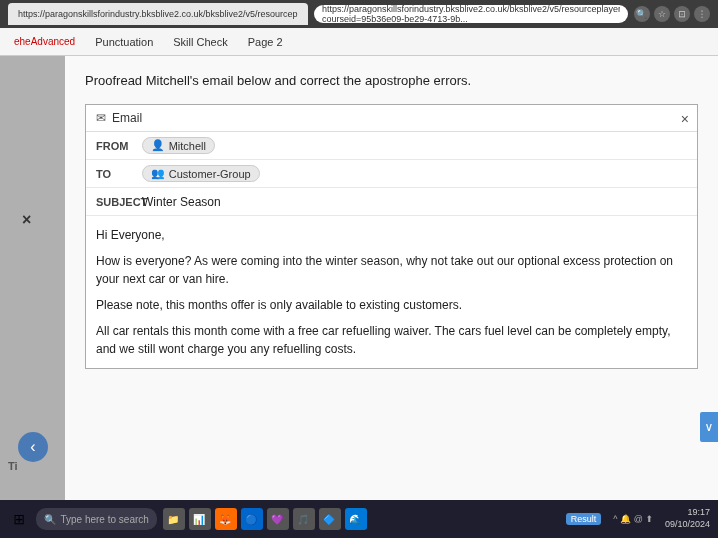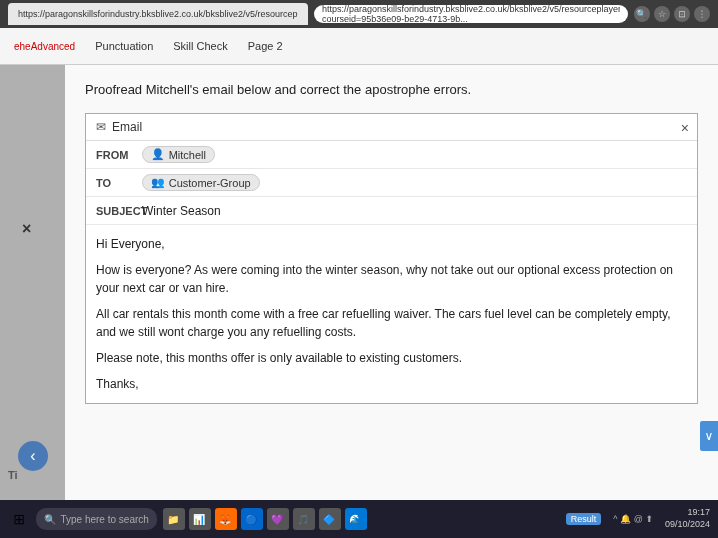--- a/index.html
+++ b/index.html
@@ -59,21 +59,21 @@
       display: flex;
       align-items: center;
       justify-content: center;
       color: #ccc;
       font-size: 9px;
     }
 
     
     .nav-bar {
       background: #f5f5f5;
-      height: 37px;
+      height: 28px;
       display: flex;
       align-items: center;
       padding: 0 10px;
       gap: 12px;
       border-bottom: 1px solid #ccc;
       font-size: 11px;
     }
     .nav-item {
       color: #333;
       cursor: pointer;
@@ -356,23 +356,22 @@
       </div>
 
       <div class="email-field">
         <span class="field-label">SUBJECT</span>
         <span class="field-value">Winter Season</span>
       </div>
 
       <div class="email-body">
         <p>Hi Everyone,</p>
         <p>How is everyone? As were coming into the winter season, why not take out our optional excess protection on your next car or van hire.</p>
+        <p>Please note, this months offer is only available to existing customers.</p>
         <p>All car rentals this month come with a free car refuelling waiver. The cars fuel level can be completely empty, and we still wont charge you any refuelling costs.</p>
-        <p>Please note, this months offer is only available to existing customers.</p>
-        <p>Thanks,</p>
       </div>
     </div>
 
     <div style="position:absolute; right:0; bottom:60px; width:18px; height:30px; background:#4a90d9; display:flex; align-items:center; justify-content:center; cursor:pointer; border-radius:2px 0 0 2px;">
       <span style="color:white; font-size:12px;">∨</span>
     </div>
 
   </div>
 </div>
 

